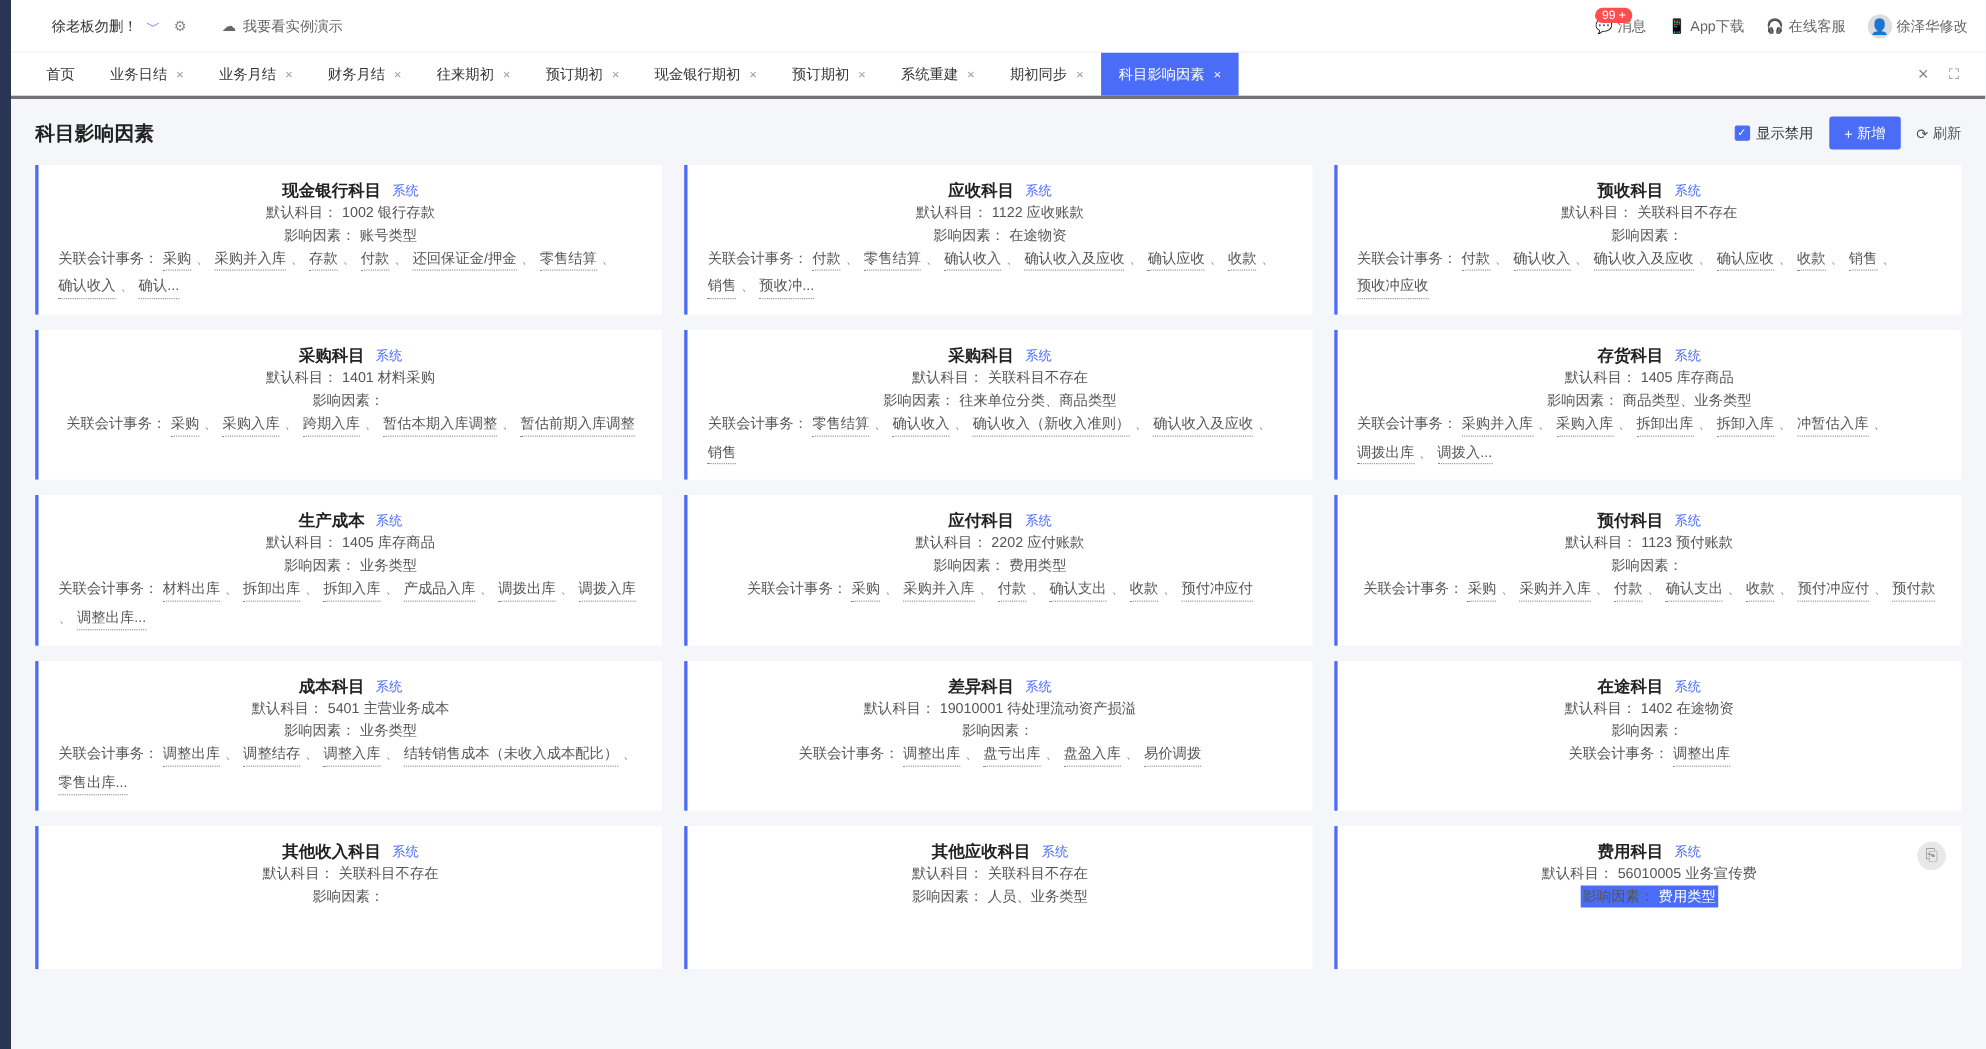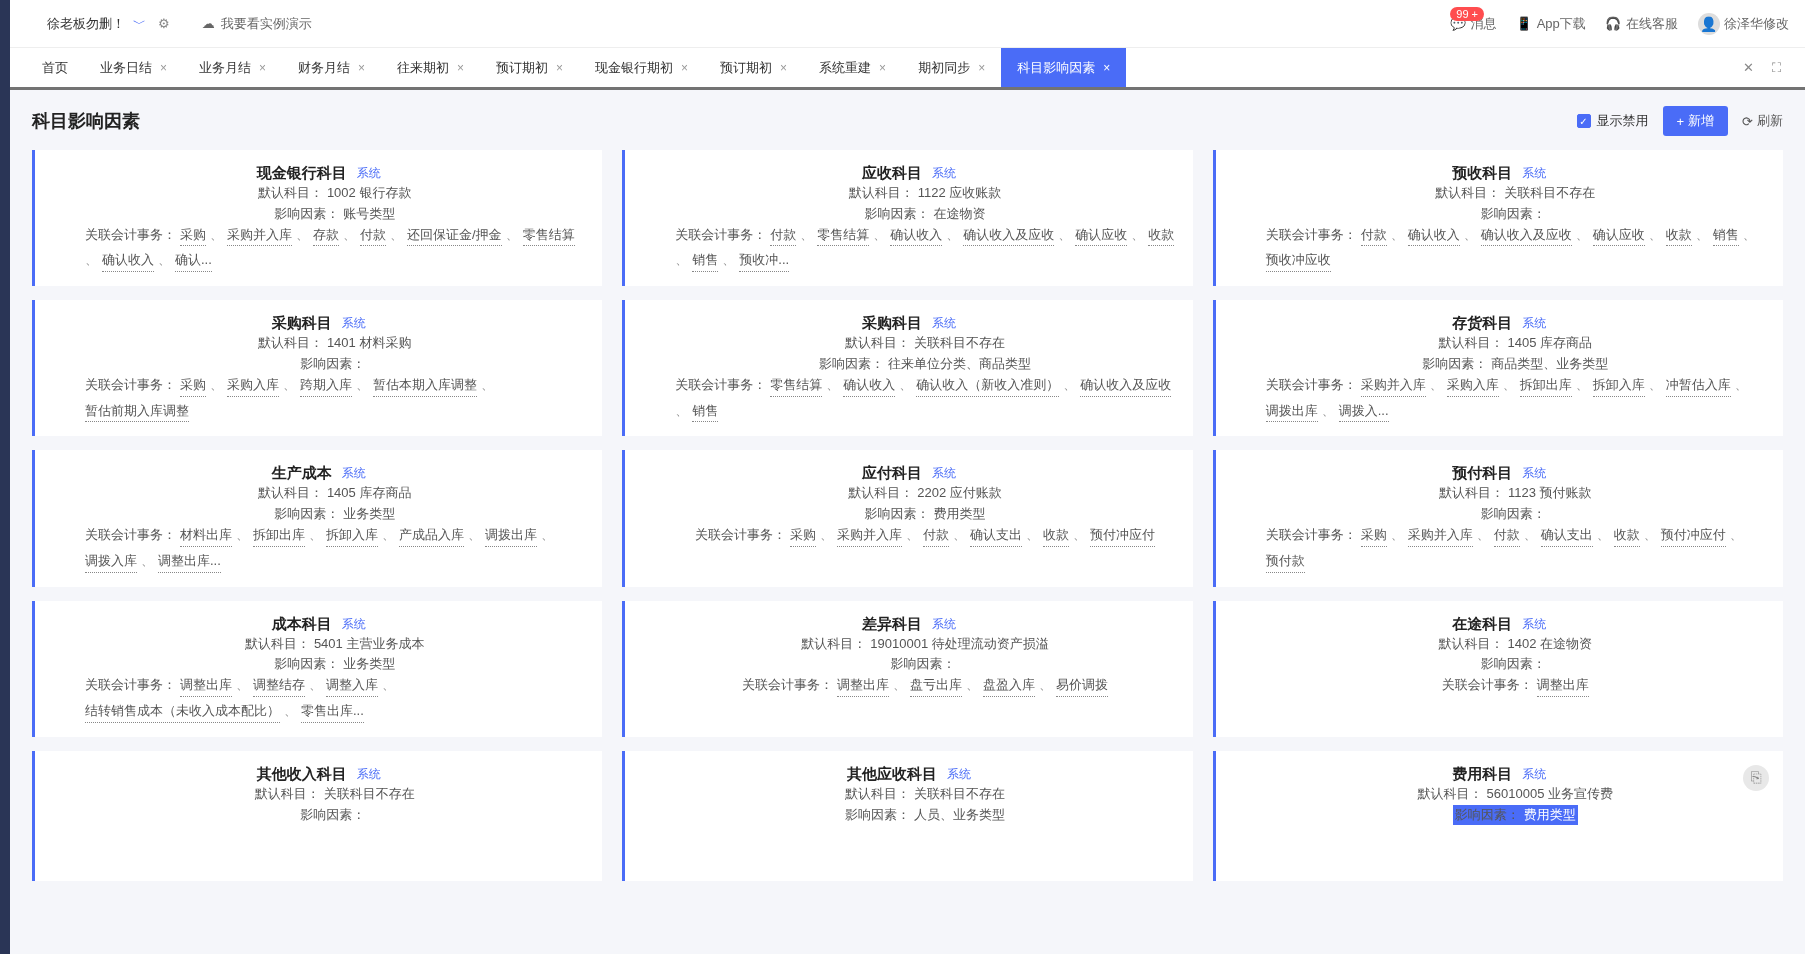--- a/index.html
+++ b/index.html
@@ -34,21 +34,21 @@
 .chk { width: 14px; height: 14px; border: 1px solid #4a6cf7; background: #4a6cf7; color: #fff; display: inline-flex; align-items: center; justify-content: center; font-size: 10px; border-radius: 2px; }
 .btn-primary { background: #4a6cf7; color: #fff; border: none; padding: 6px 14px; border-radius: 3px; cursor: pointer; font-size: 13px; display: inline-flex; align-items: center; gap: 4px; }
 .btn-link { display: inline-flex; align-items: center; gap: 4px; color: #555; cursor: pointer; }
 
 
 .grid { display: grid; grid-template-columns: repeat(3, 1fr); gap: 14px 20px; padding: 6px 22px 20px; }
 .card { background: #fff; border-left: 3px solid #4a6cf7; padding: 14px 18px 14px 18px; display: flex; flex-direction: column; min-height: 130px; position: relative; align-items: center; }
 .card-head { display: flex; align-items: center; gap: 10px; }
 .card-title { font-size: 15px; font-weight: 600; color: #222; }
 .sys-tag { color: #4a6cf7; font-size: 12px; }
-.row { display: flex; font-size: 13px; color: #555; gap: 4px; line-height: 1.6; flex-wrap: wrap; margin-left: 32px; }
+.row { display: flex; font-size: 13px; color: #555; gap: 4px; line-height: 1.6; flex-wrap: wrap; }
 .row.sel { background: #4a6cf7; color: #fff; display: inline-flex; padding: 0 2px; }
 .lbl { color: #555; flex-shrink: 0; }
 .lnk { color: #555; border-bottom: 1px dotted #888; cursor: pointer; white-space: nowrap; }
 .sep { color: #888; }
 .corner-ico { position: absolute; right: 14px; top: 14px; width: 26px; height: 26px; border-radius: 50%; background: #e8e8e8; color: #888; display: flex; align-items: center; justify-content: center; cursor: pointer; font-size: 14px; }
 
 .stub { width: 10px; background: #2a3556; position: fixed; left: 0; top: 0; bottom: 0; }
 </style>
 </head>
 <body>

